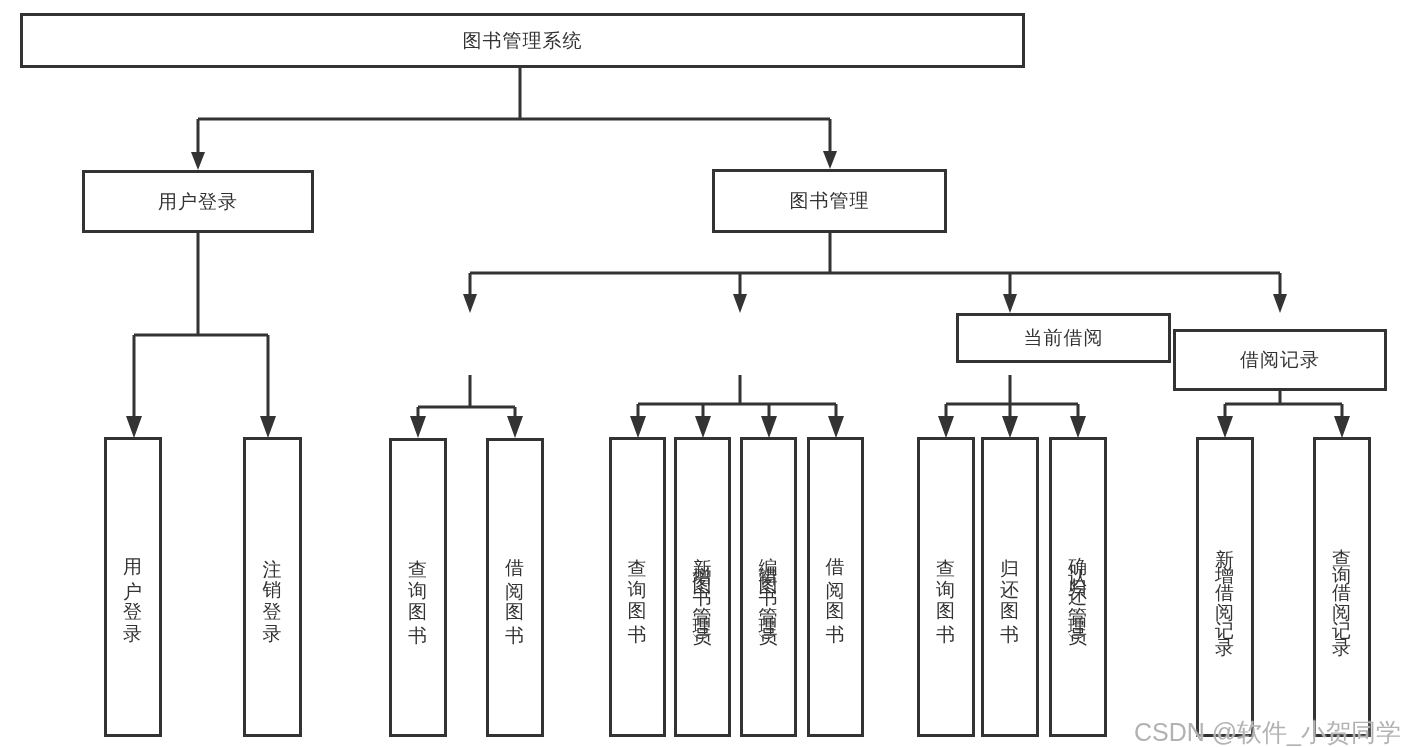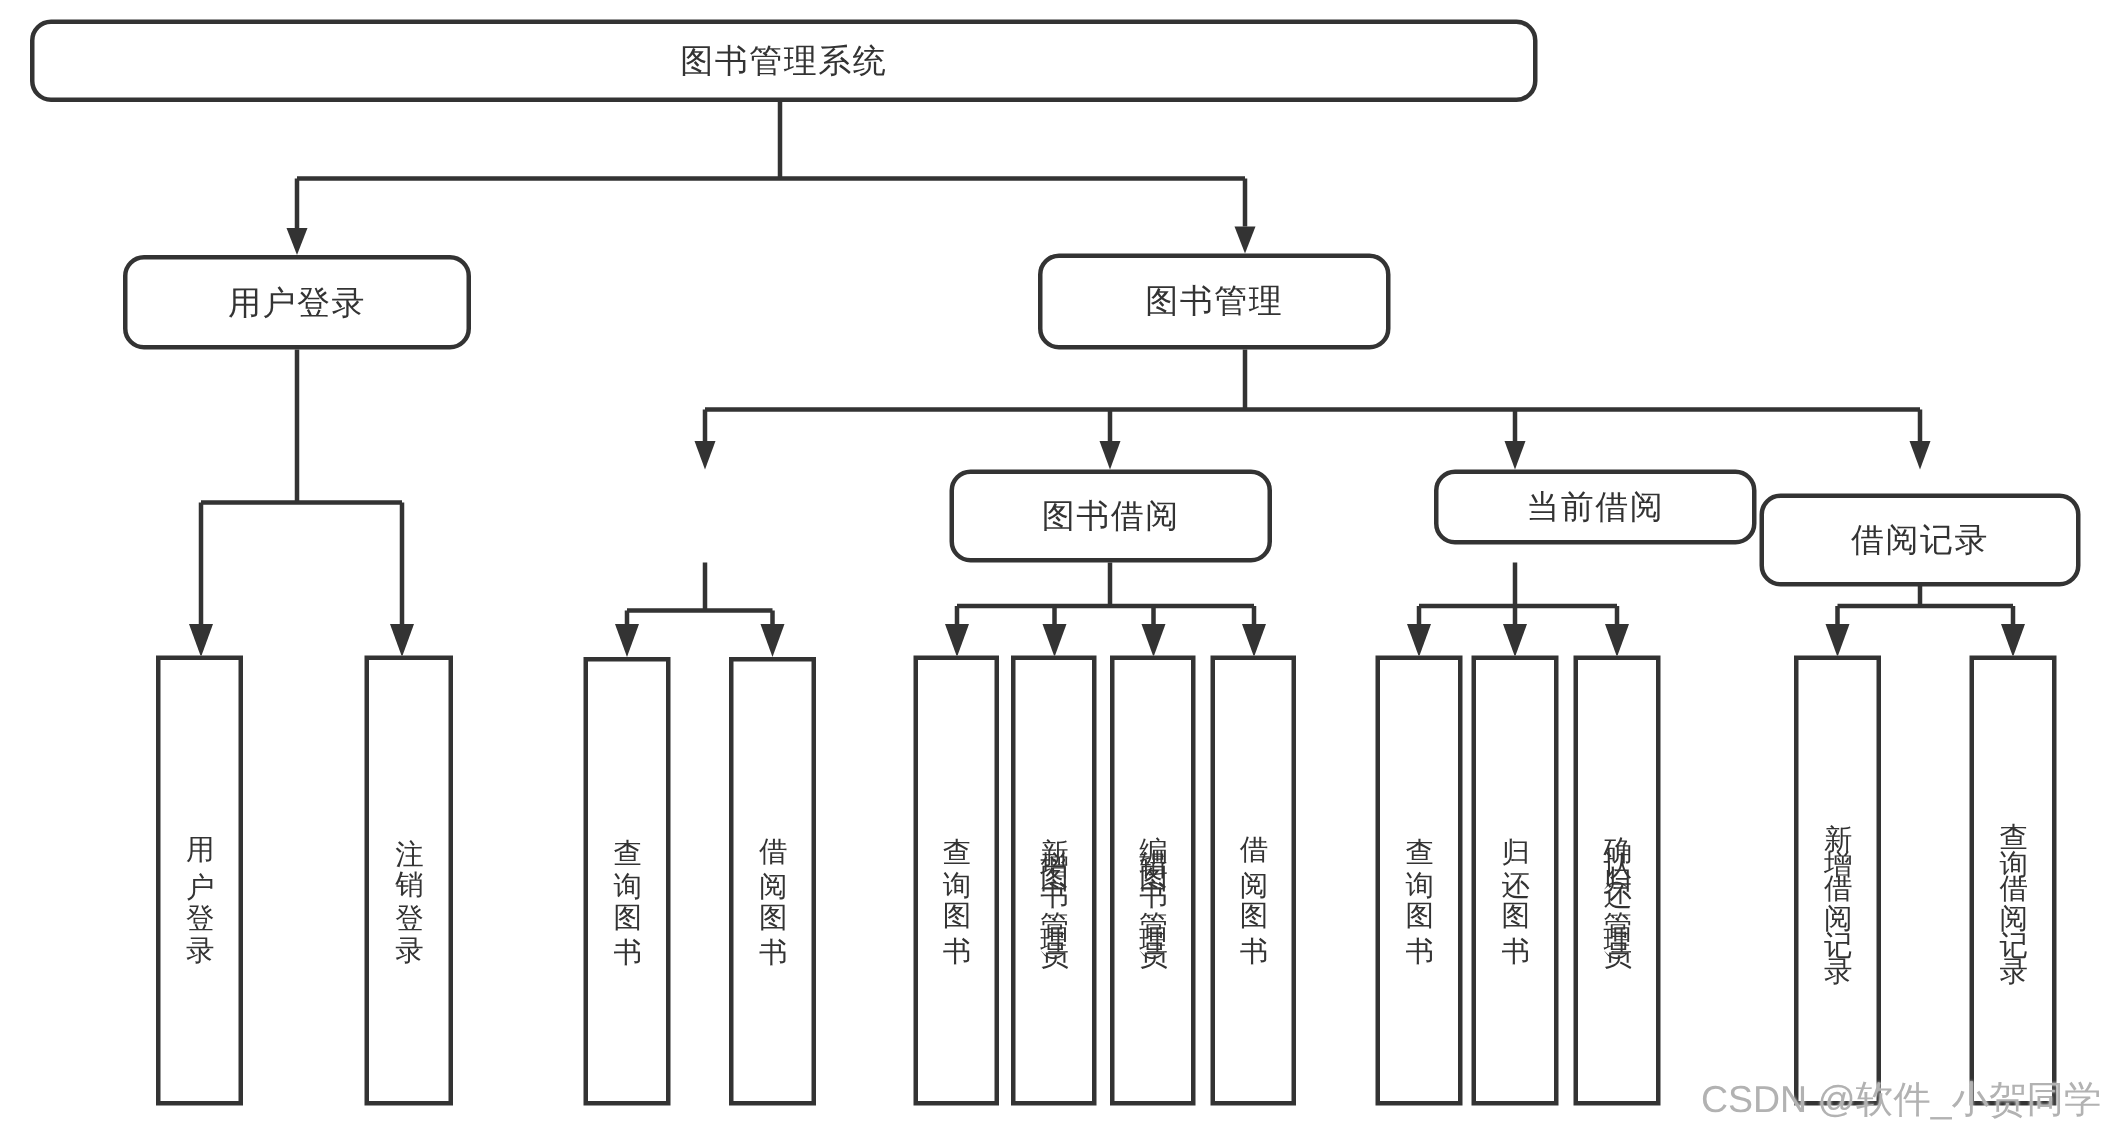--- a/index.html
+++ b/index.html
@@ -23,21 +23,21 @@
   .box{
     position:absolute;
     box-sizing:border-box;
     border:3px solid var(--line);
     background:var(--canvas);
     display:flex;
     align-items:center;
     justify-content:center;
     text-align:center;
   }
-  .h{font-size:22px;letter-spacing:1px;border-radius:14px;}
+  .h{font-size:19px;letter-spacing:1px;}
   .v{
     writing-mode:vertical-rl;
     text-orientation:mixed;
     font-size:19px;
     line-height:1;
   }
   .v-short{letter-spacing:22px;}
   .v-med{letter-spacing:18px;}
   .v-long{letter-spacing:10px;}
   #watermark{
@@ -101,23 +101,22 @@
     <g>
       <path d="M1280 375 V404 M1225 404 H1342 M1225 404 V418 M1342 404 V418"></path>
       <polygon points="1217,416 1233,416 1225,438"></polygon>
       <polygon points="1334,416 1350,416 1342,438"></polygon>
     </g>
   </svg>
 
   <div class="box h" style="left:20px;top:13px;width:1005px;height:55px;">图书管理系统</div>
 
   <div class="box h" style="left:82px;top:170px;width:232px;height:63px;">用户登录</div>
-  <div class="box h" style="left:692px;top:169px;width:235px;height:64px;">图书管理</div>
+  <div class="box h" style="left:712px;top:169px;width:235px;height:64px;">图书管理</div>
 
-  <div class="box h" style="left:633px;top:313px;width:215px;height:62px;">图书借阅</div>
   <div class="box h" style="left:956px;top:313px;width:215px;height:50px;">当前借阅</div>
   <div class="box h" style="left:1173px;top:329px;width:214px;height:62px;">借阅记录</div>
 
   <div class="box v v-short" style="left:104px;top:437px;width:58px;height:300px;">用户登录</div>
   <div class="box v v-short" style="left:243px;top:437px;width:59px;height:300px;">注销登录</div>
 
   <div class="box v v-short" style="left:389px;top:438px;width:58px;height:299px;">查询图书</div>
   <div class="box v v-short" style="left:486px;top:438px;width:58px;height:299px;">借阅图书</div>
 
   <div class="box v v-short" style="left:609px;top:437px;width:57px;height:300px;">查询图书</div>

